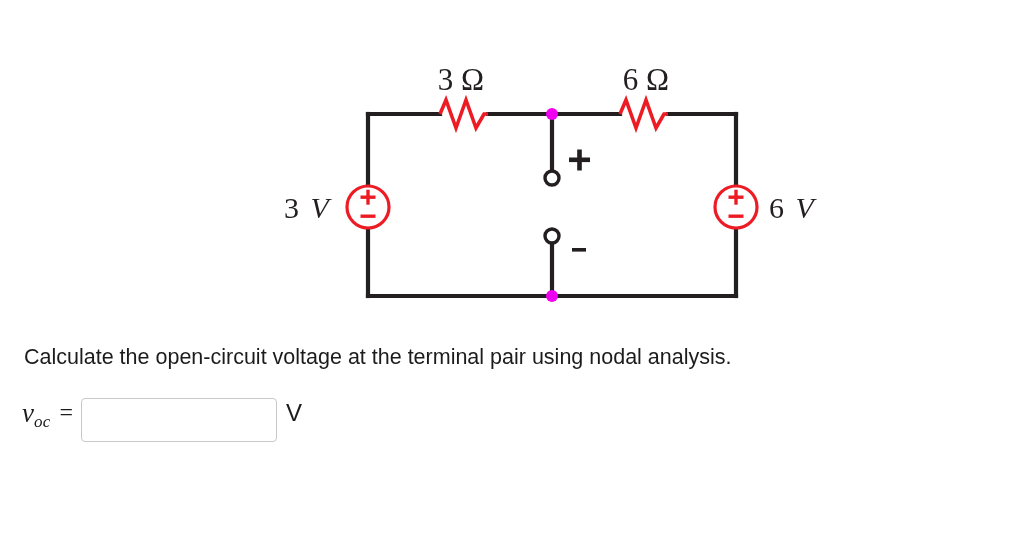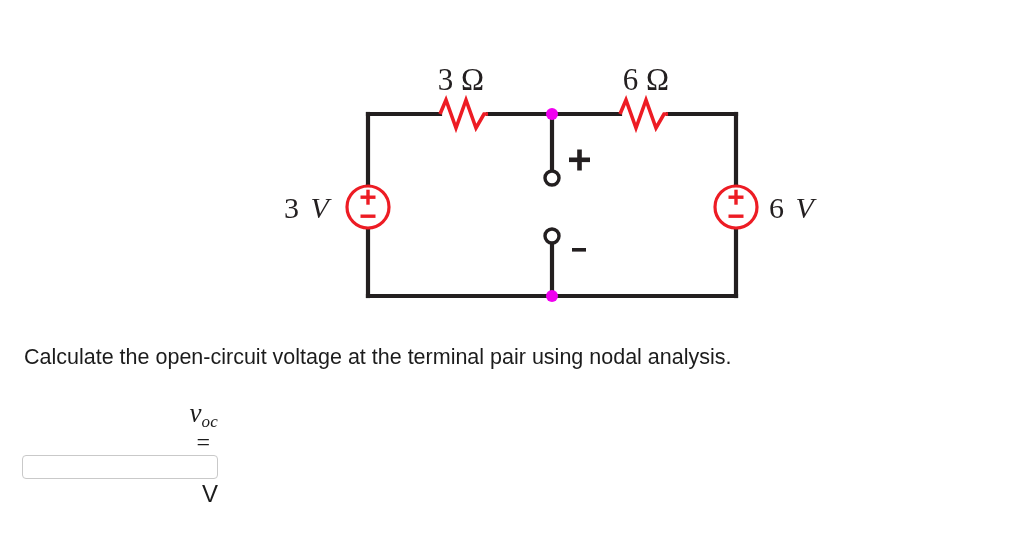--- a/index.html
+++ b/index.html
@@ -93,23 +93,22 @@
     color: #1c1c1c;
     white-space: nowrap;
   }
 
   
   #answer-row {
     position: absolute;
     left: 22px;
     top: 398px;
     display: flex;
-    align-items: flex-end;
+    align-items: flex-start;
     height: 56px;
-    flex-direction: column;
   }
   .answer-var {
     font-family: "Liberation Serif", serif;
     font-style: italic;
     font-size: 27px;
     color: #1c1c1c;
     line-height: 1;
     position: relative;
     top: 2px;
   }

